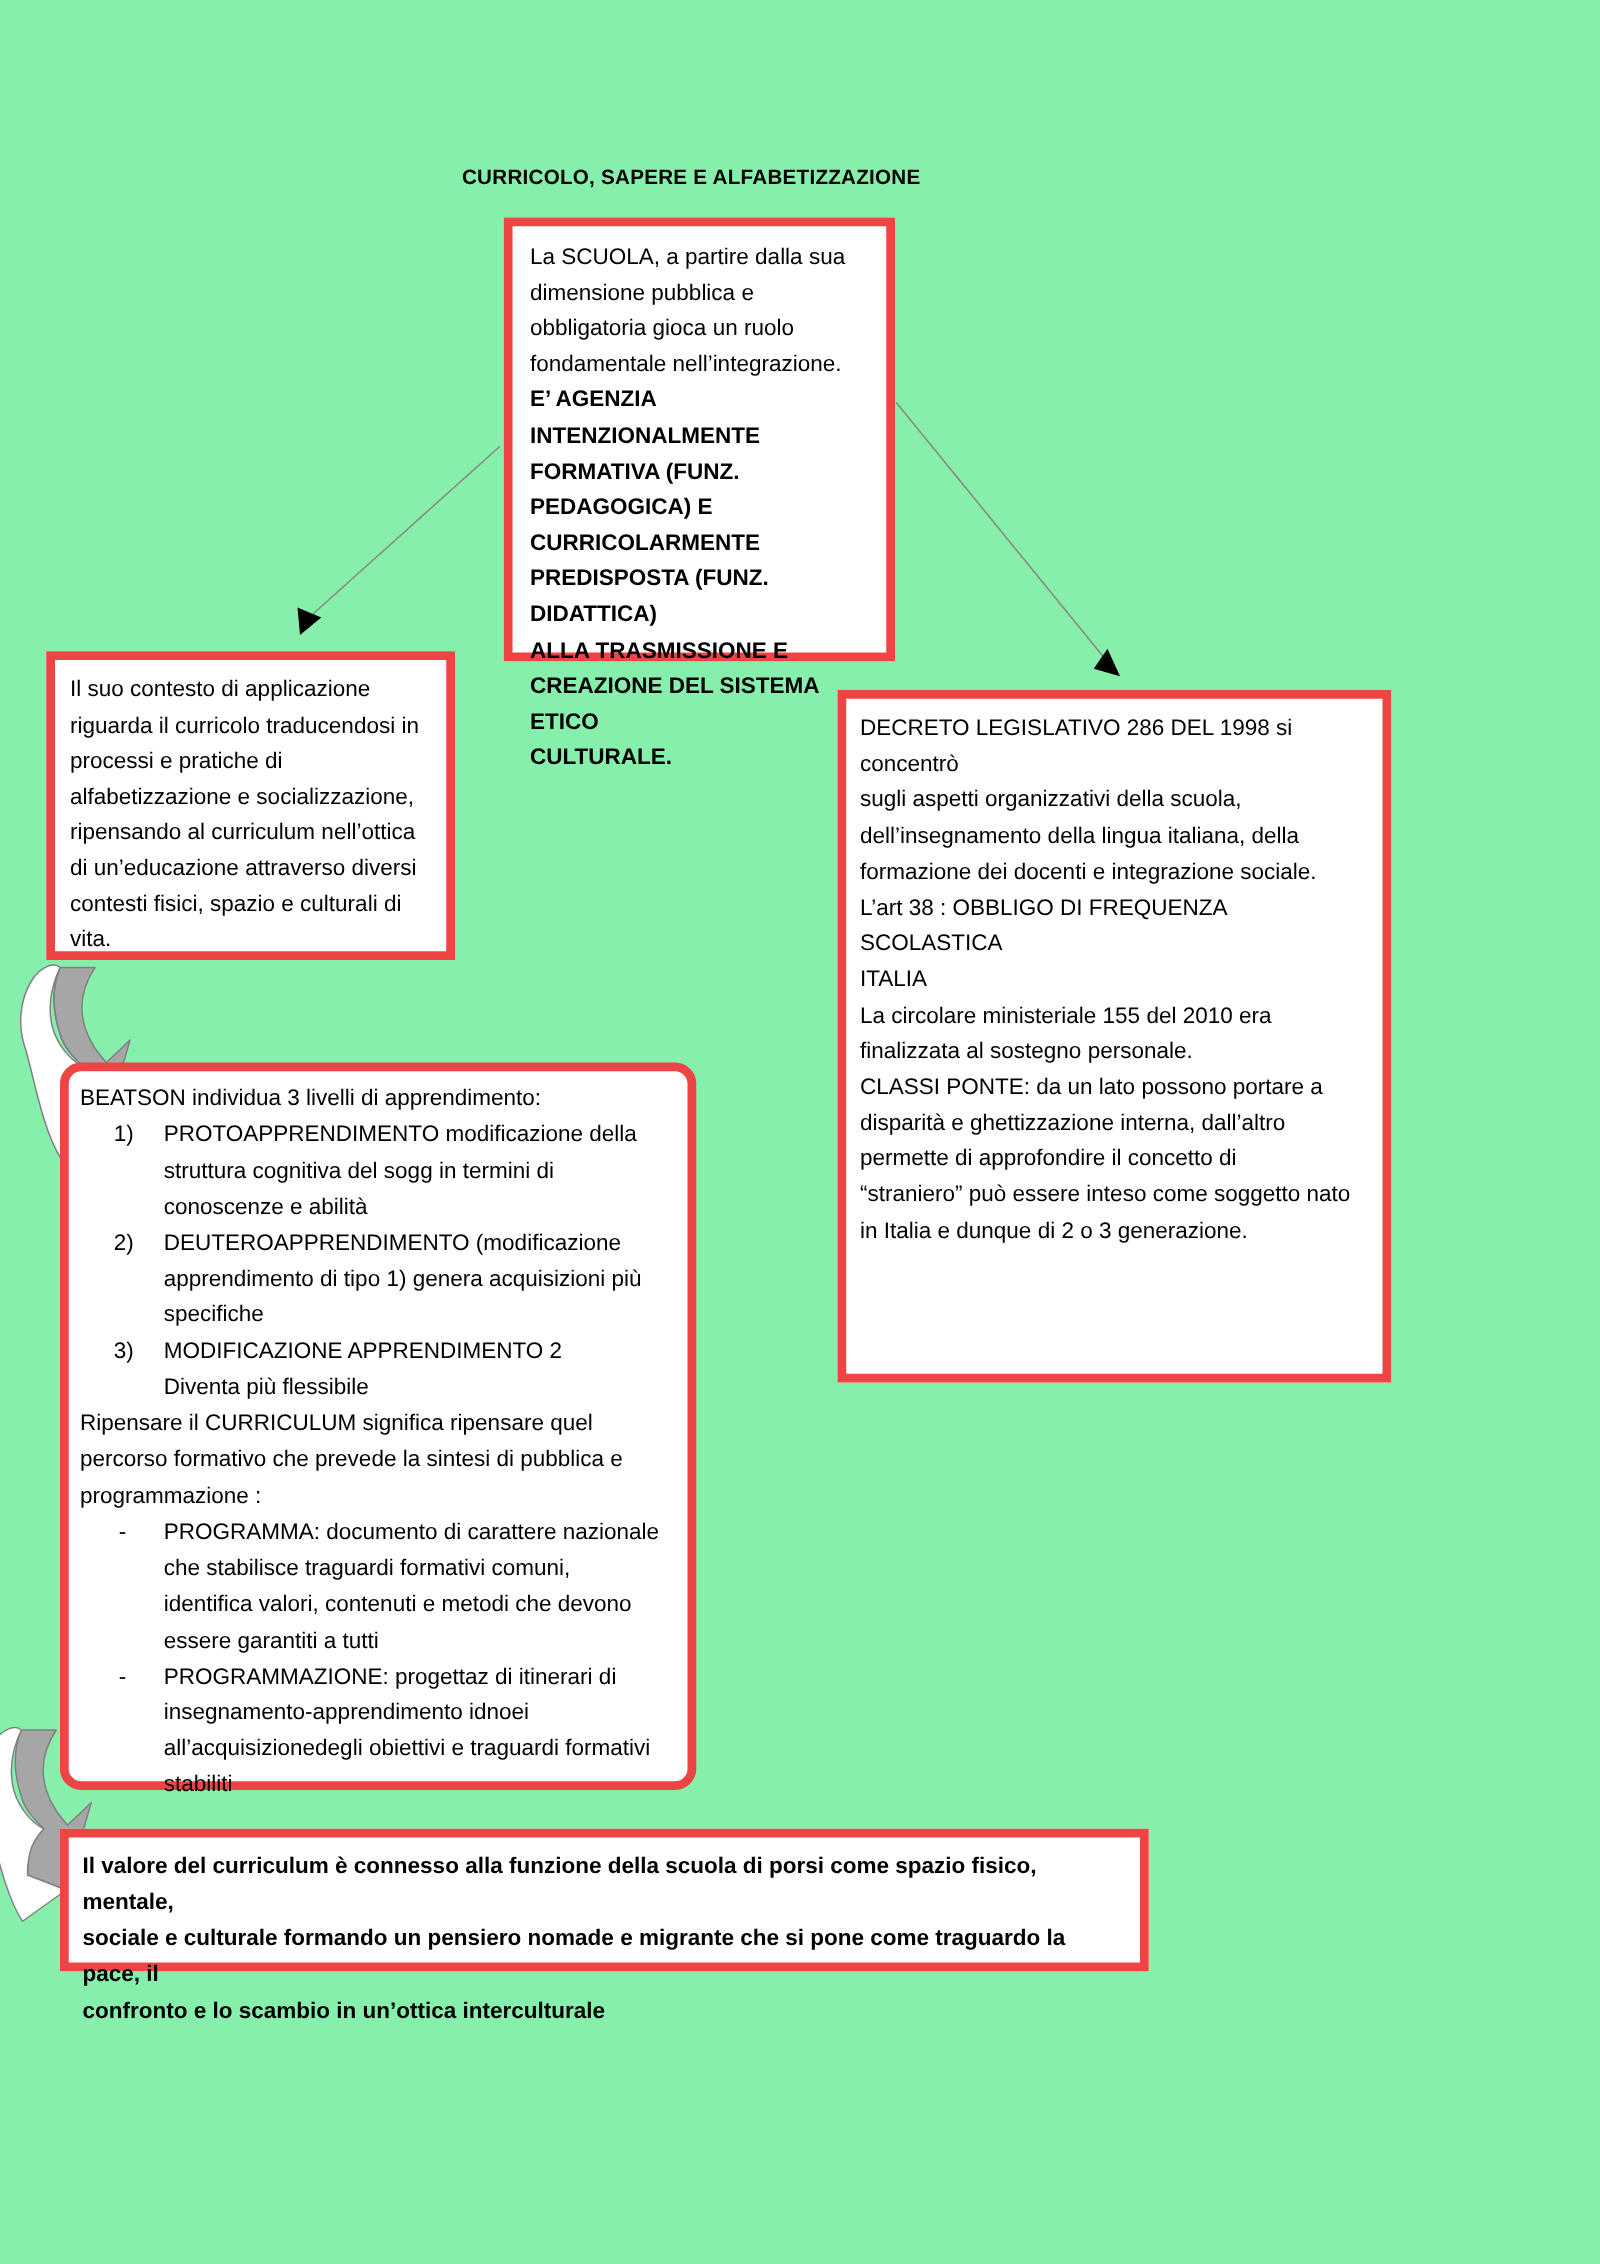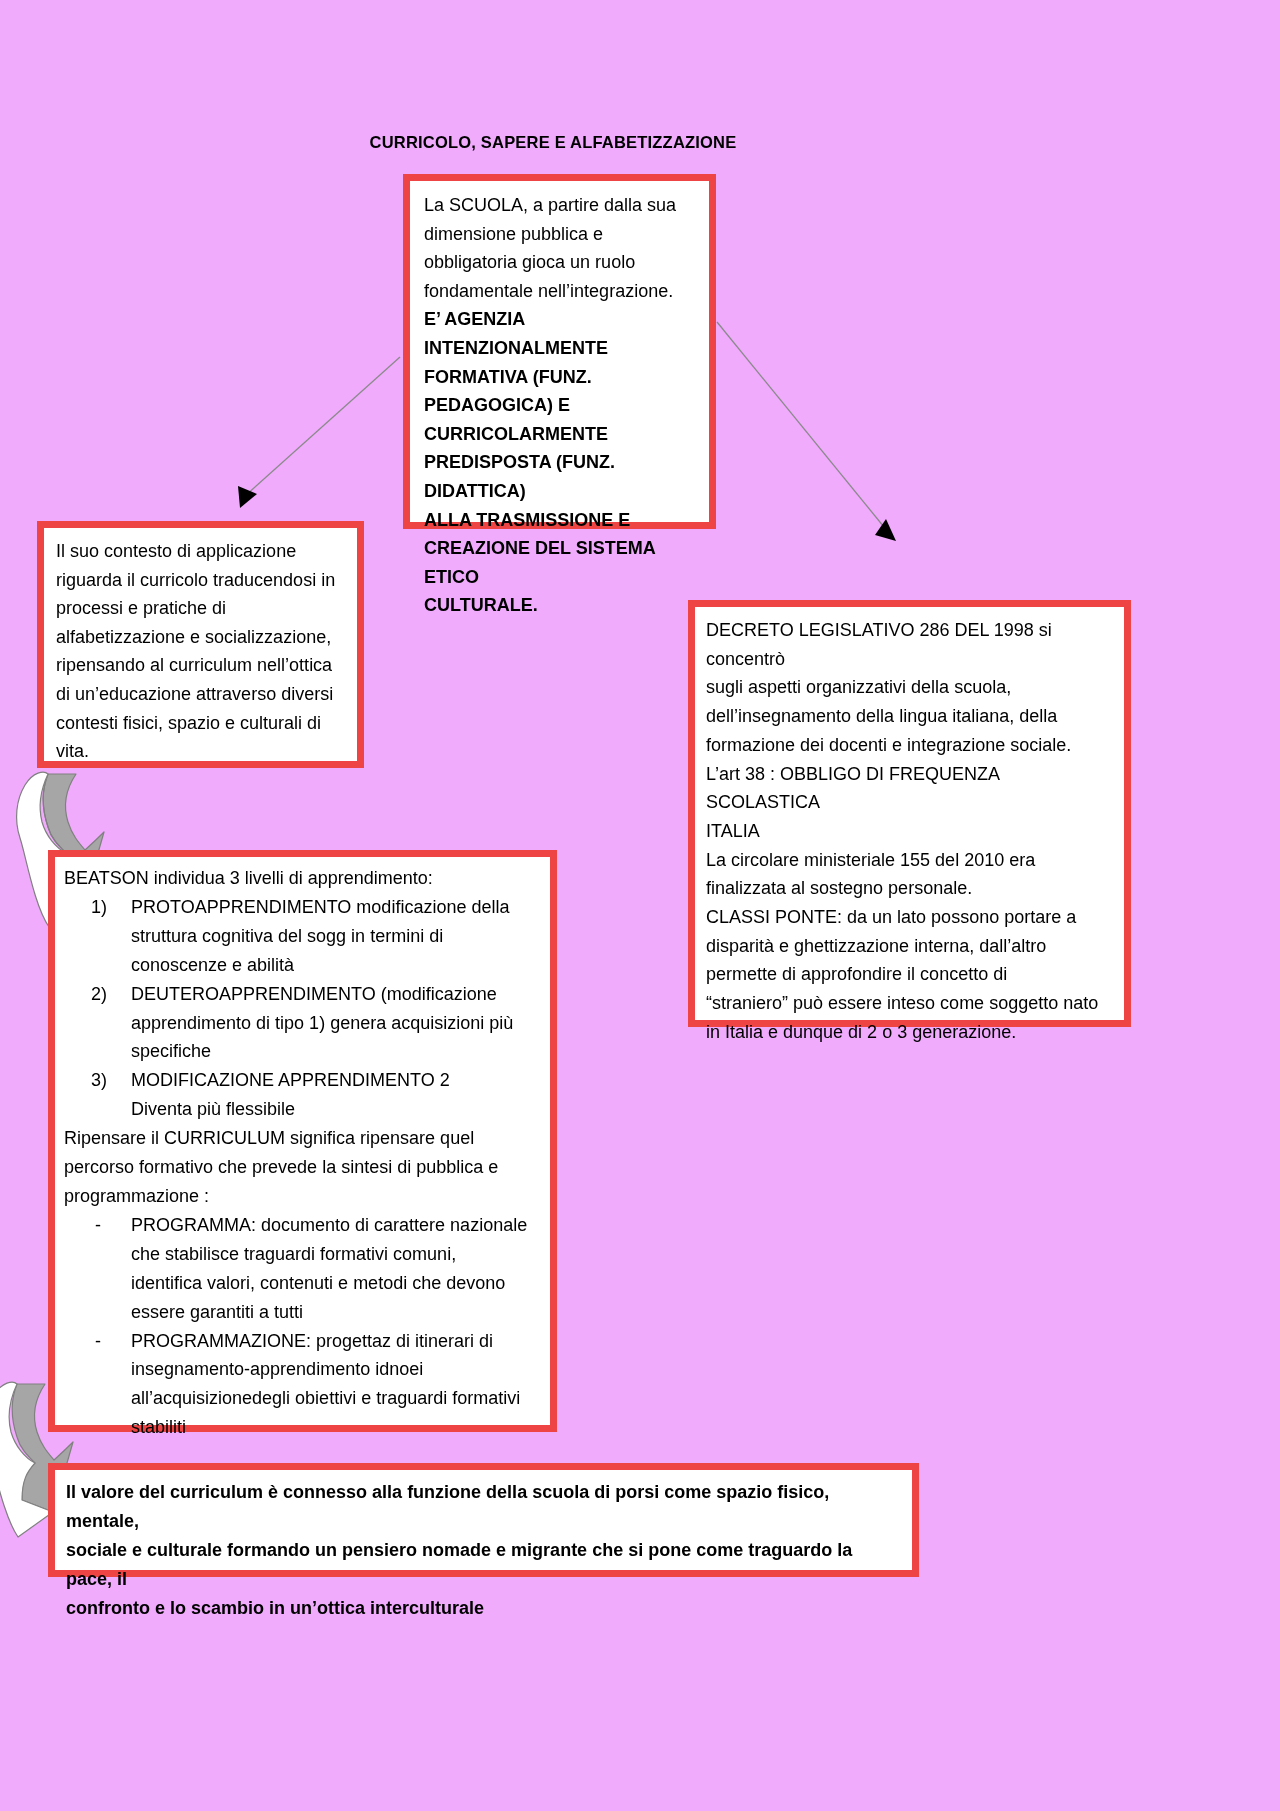--- a/index.html
+++ b/index.html
@@ -9,21 +9,21 @@
   }
   body {
     font-family: "Liberation Sans", sans-serif;
     color: #000000;
   }
   #page {
     position: relative;
     width: 1280px;
     height: 1811px;
     overflow: hidden;
-    background: #f0abfc;
+    background: #86efac;
   }
   #svg-arrows {
     position: absolute;
     left: 0;
     top: 0;
     width: 1280px;
     height: 1811px;
     pointer-events: none;
   }
 
@@ -66,38 +66,38 @@
     left: 37px;
     top: 521px;
     width: 327px;
     height: 247px;
     padding: 9px 12px 8px 12px;
     line-height: 28.6px;
   }
 
   
   #box-decreto {
-    left: 688px;
+    left: 670px;
     top: 552px;
     width: 443px;
-    height: 427px;
+    height: 554px;
     padding: 9px 8px 8px 11px;
     line-height: 28.7px;
-    margin-top: 48px;
   }
   #box-decreto .tight { line-height: 28.7px; }
 
   
   #box-beatson {
     left: 48px;
     top: 850px;
     width: 509px;
     height: 582px;
     padding: 7px 8px 6px 9px;
     line-height: 28.9px;
+    border-radius: 17px;
   }
   #box-beatson ol,
   #box-beatson ul {
     margin: 0;
     padding: 0;
     list-style: none;
   }
   #box-beatson li {
     position: relative;
     padding-left: 67px;

